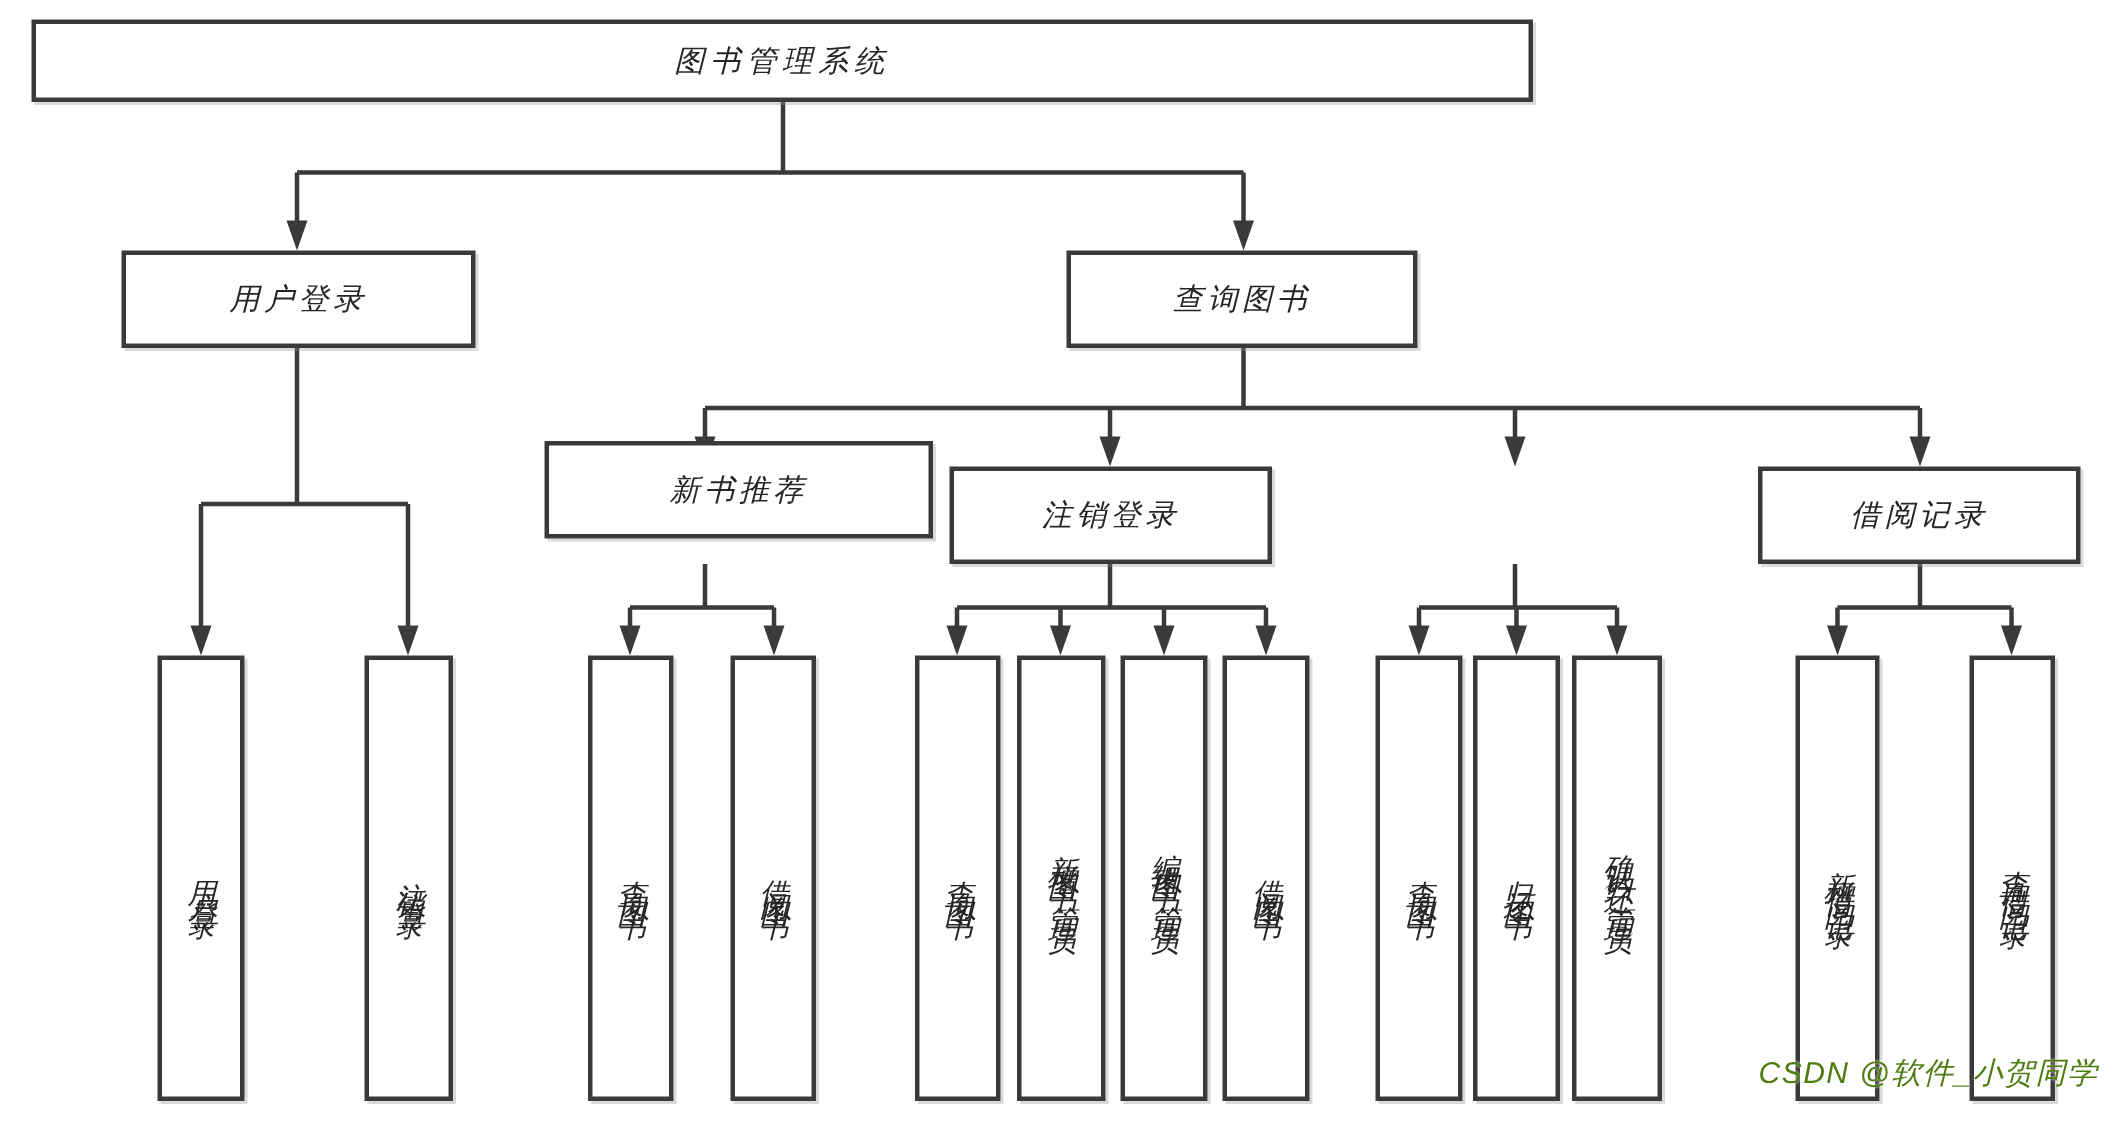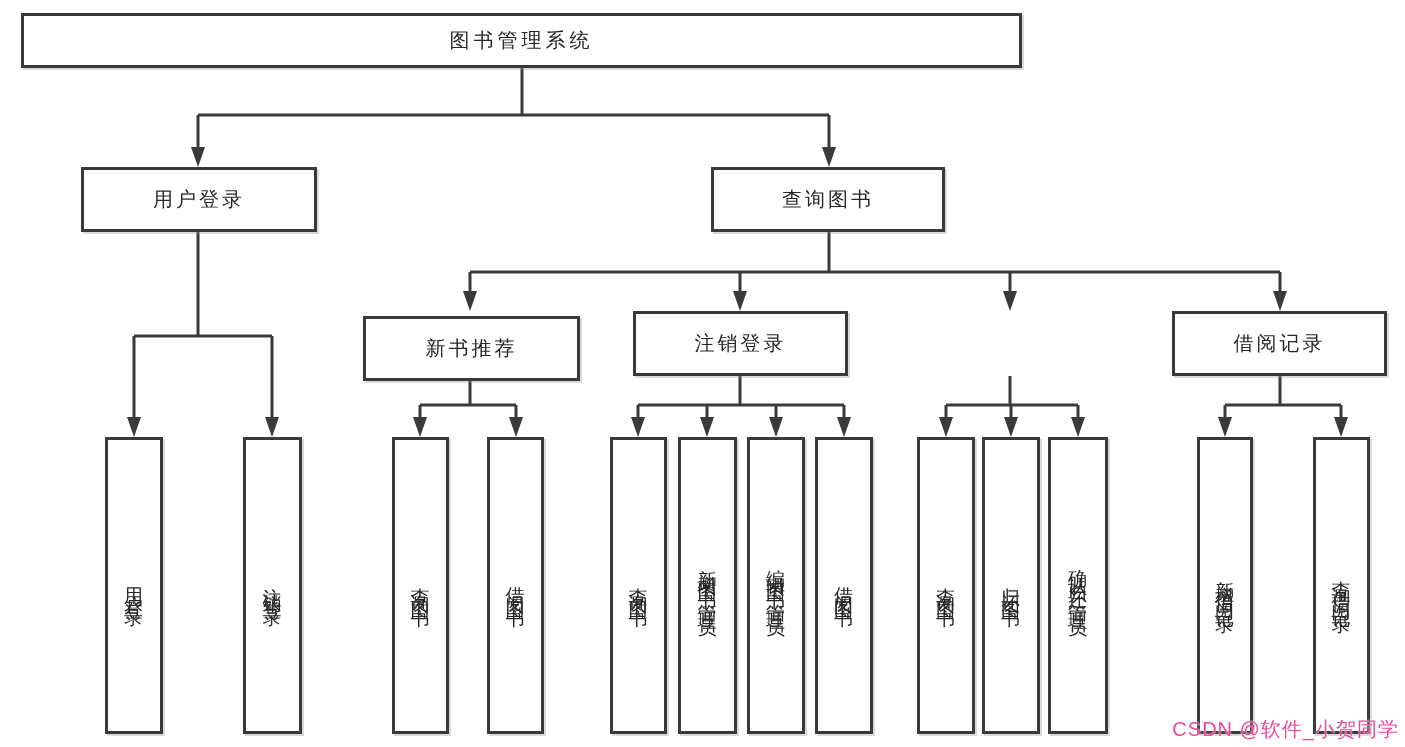--- a/index.html
+++ b/index.html
@@ -1,34 +1,35 @@
 <!DOCTYPE html>
 <html><head>
 <meta charset="utf-8">
 <style>
   html,body{margin:0;padding:0;background:#ffffff;}
   .canvas{
     position:relative;width:1405px;height:747px;background:#ffffff;overflow:hidden;
     font-family:"Liberation Sans",sans-serif;
+    font-style:italic;
   }
   .connectors{position:absolute;left:0;top:0;z-index:1;}
   .node{
     position:absolute;z-index:2;box-sizing:border-box;background:#ffffff;
     border:3px solid #3a3a3a;display:flex;align-items:center;justify-content:center;
     box-shadow:2px 2px 0 rgba(150,150,150,0.35);
   }
   .lbl{font-size:20px;color:#262626;letter-spacing:3px;white-space:nowrap;}
   .root .lbl{letter-spacing:4px;}
   .leaf .lbl{
     writing-mode:vertical-rl;text-orientation:mixed;
     font-size:19px;letter-spacing:7px;line-height:1;white-space:normal;
   }
   .watermark{
-    position:absolute;right:6px;bottom:4px;z-index:3;
-    font-size:20px;color:#ec4899;letter-spacing:1px;
+    position:absolute;right:6px;bottom:18px;z-index:3;
+    font-size:20px;color:#4d7c0f;letter-spacing:1px;
     text-shadow:0 0 2px #ffffff;
   }
 </style>
 </head>
 <body>
 
 <div class="canvas">
 
   <svg class="connectors" width="1405" height="747" viewBox="0 0 1405 747" aria-hidden="true">
     <path fill="none" stroke="#3a3a3a" stroke-width="3" d="
@@ -66,21 +67,21 @@
     <span class="lbl">图书管理系统</span>
   </div>
 
   <div class="node" style="left:81px;top:167px;width:236px;height:65px">
     <span class="lbl">用户登录</span>
   </div>
   <div class="node" style="left:711px;top:167px;width:234px;height:65px">
     <span class="lbl">查询图书</span>
   </div>
 
-  <div class="node" style="left:363px;top:316px;width:217px;height:65px">
+  <div class="node" style="left:363px;top:294px;width:259px;height:65px">
     <span class="lbl">新书推荐</span>
   </div>
   <div class="node" style="left:633px;top:311px;width:215px;height:65px">
     <span class="lbl">注销登录</span>
   </div>
   <div class="node" style="left:1172px;top:311px;width:215px;height:65px">
     <span class="lbl">借阅记录</span>
   </div>
 
   <div class="node leaf" style="left:105px;top:437px;width:58px;height:297px">

